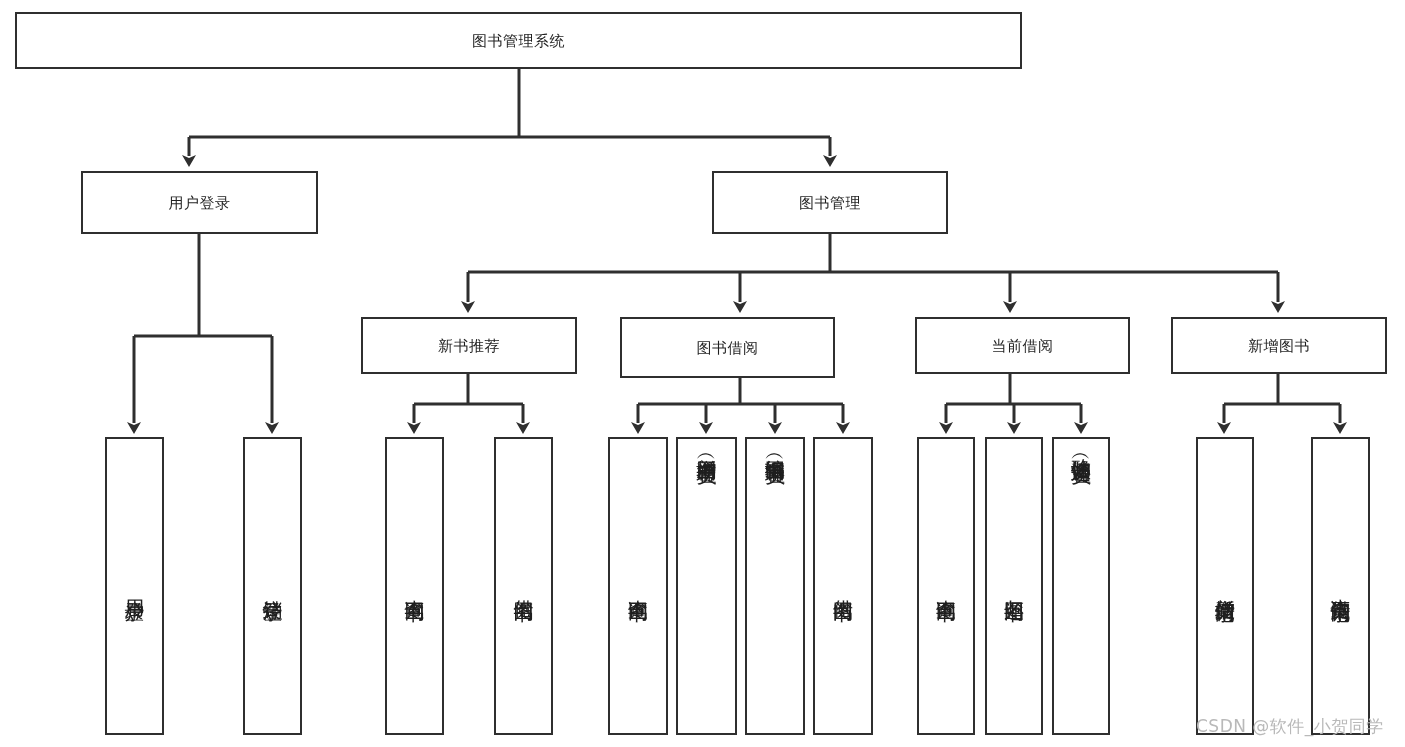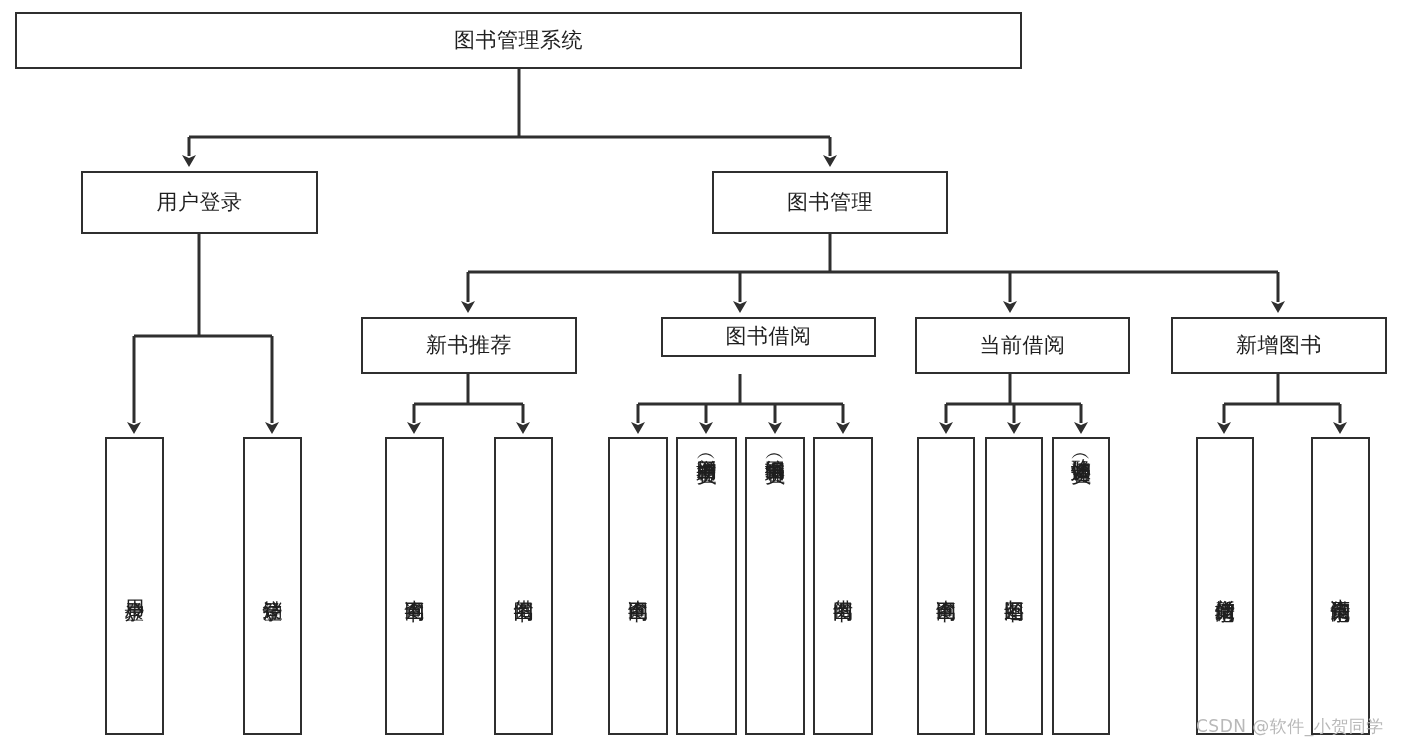--- a/index.html
+++ b/index.html
@@ -30,21 +30,21 @@
     position: absolute;
     box-sizing: border-box;
     background: #ffffff;
     border: 2px solid #2f2f2f;
     display: flex;
     align-items: center;
     justify-content: center;
     color: #1a1a1a;
   }
   .node-label {
-    font-size: 21px;
+    font-size: 15px;
     line-height: 1.2;
     letter-spacing: 0.5px;
     white-space: nowrap;
     color: #1f1f1f;
   }
   .leaf-box {
     position: absolute;
     box-sizing: border-box;
     background: #ffffff;
     border: 2px solid #2f2f2f;
@@ -151,21 +151,21 @@
   </div>
 
   <div class="node-box" style="left:361px; top:317px; width:216px; height:57px;">
     <span class="node-label">新书推荐</span>
   </div>
 
   <div class="node-box" style="left:712px; top:171px; width:236px; height:63px;">
     <span class="node-label">图书管理</span>
   </div>
 
-  <div class="node-box" style="left:661px; top:317px; width:215px; height:40px;text-align:right;">
+  <div class="node-box" style="left:620px; top:317px; width:215px; height:61px;text-align:right;">
     <span class="node-label">图书借阅</span>
   </div>
 
   <div class="node-box" style="left:902px; top:317px; width:215px; height:57px;margin-left:13px;">
     <span class="node-label">当前借阅</span>
   </div>
 
   <div class="node-box" style="left:1171px; top:317px; width:216px; height:57px;">
     <span class="node-label">新增图书</span>
   </div>

